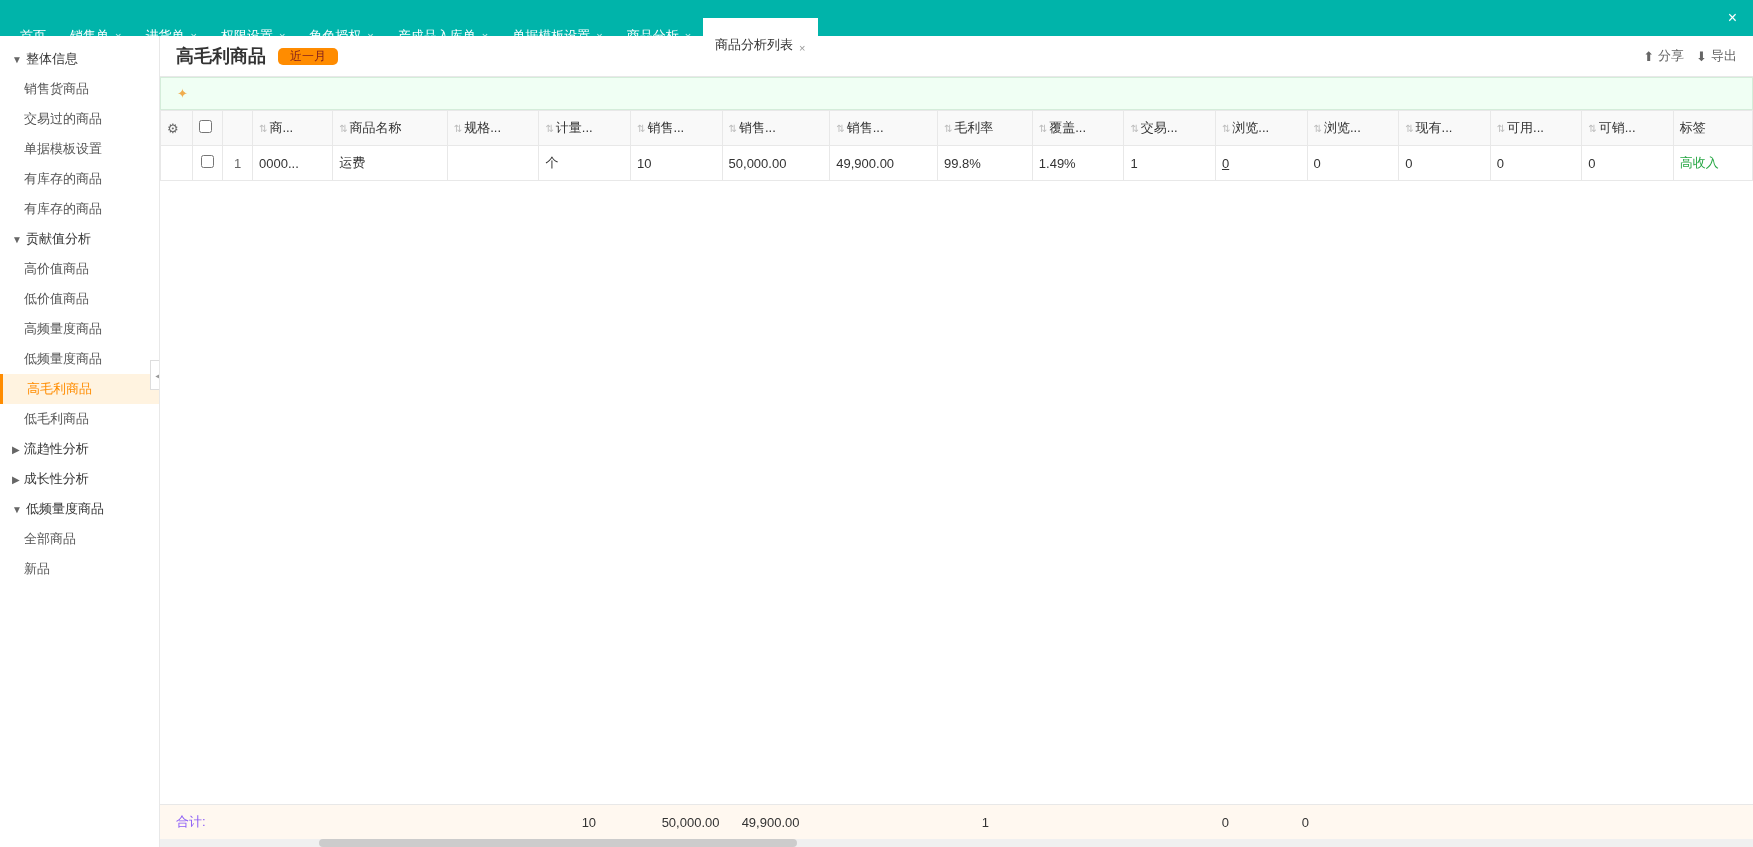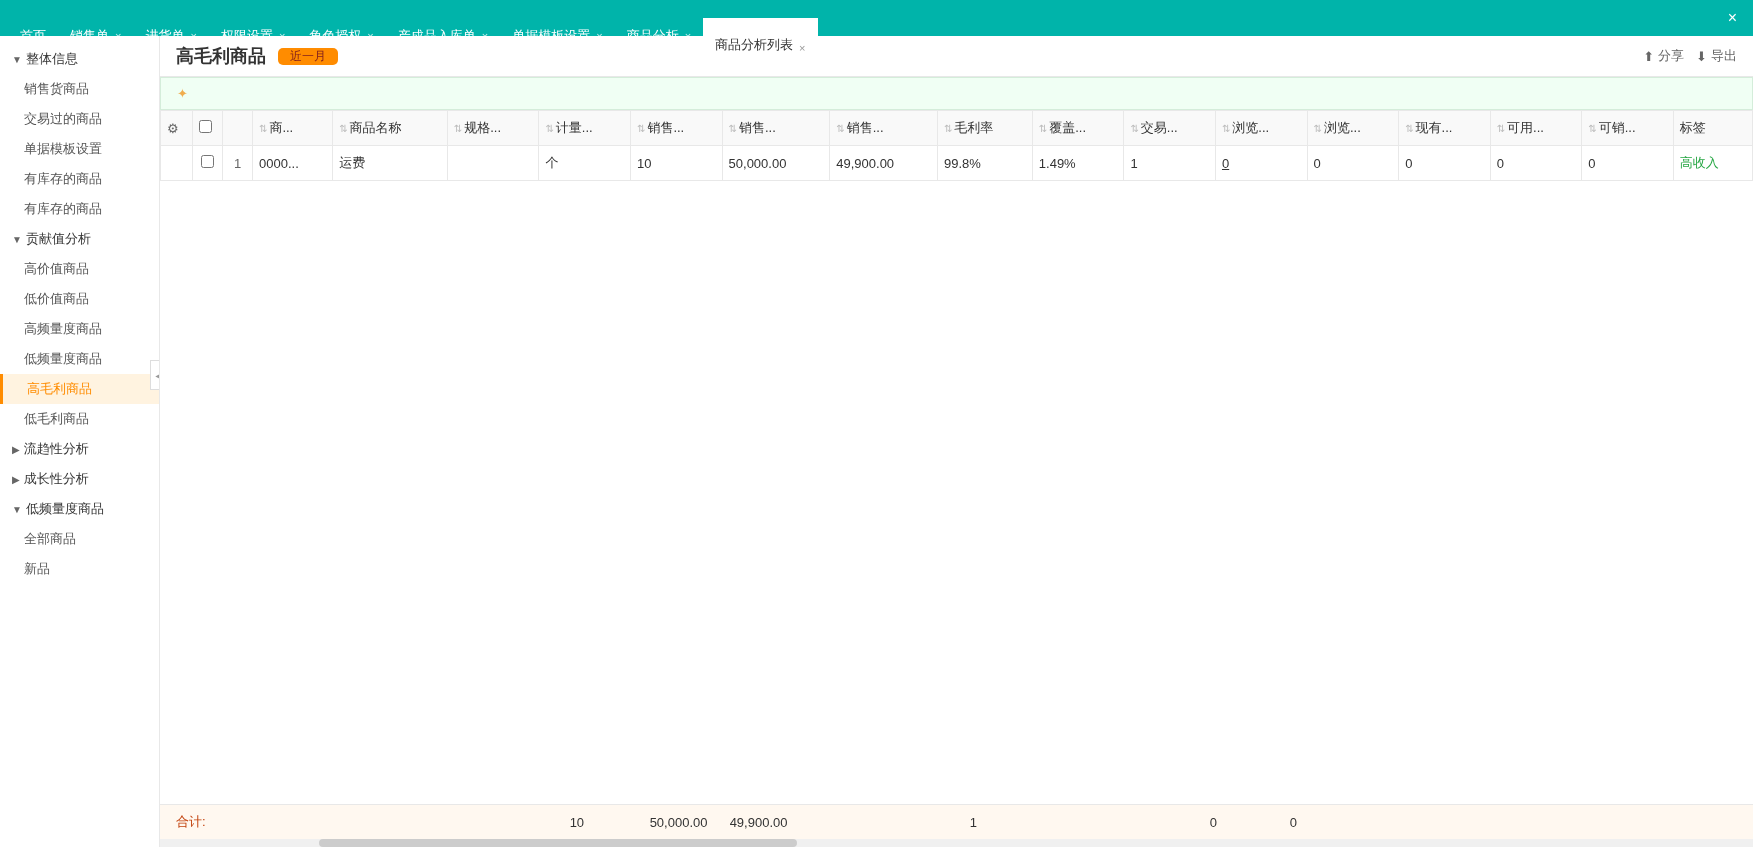--- a/index.html
+++ b/index.html
@@ -192,21 +192,21 @@
     
     .footer-bar {
       border-top: 1px solid #e8e8e8;
       padding: 8px 16px;
       background: #fff8f0;
       display: flex;
       align-items: center;
       font-size: 12px;
       flex-shrink: 0;
     }
-    .footer-label { color: #c2410c; margin-right: 16px; }
+    .footer-label { color: #8b5cf6; margin-right: 28px; }
     .footer-values {
       display: flex;
       gap: 0;
       flex: 1;
     }
     .footer-cell {
       min-width: 80px;
       padding: 0 6px;
       color: #333;
     }

